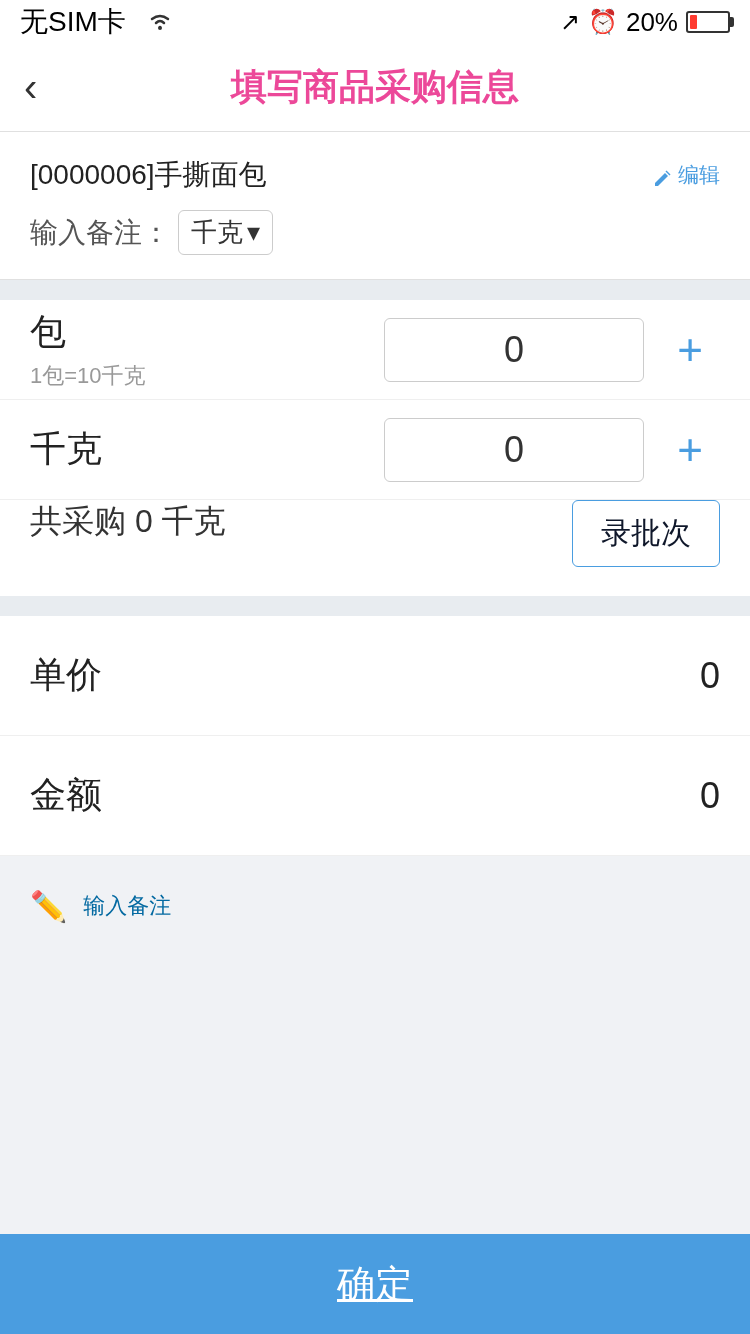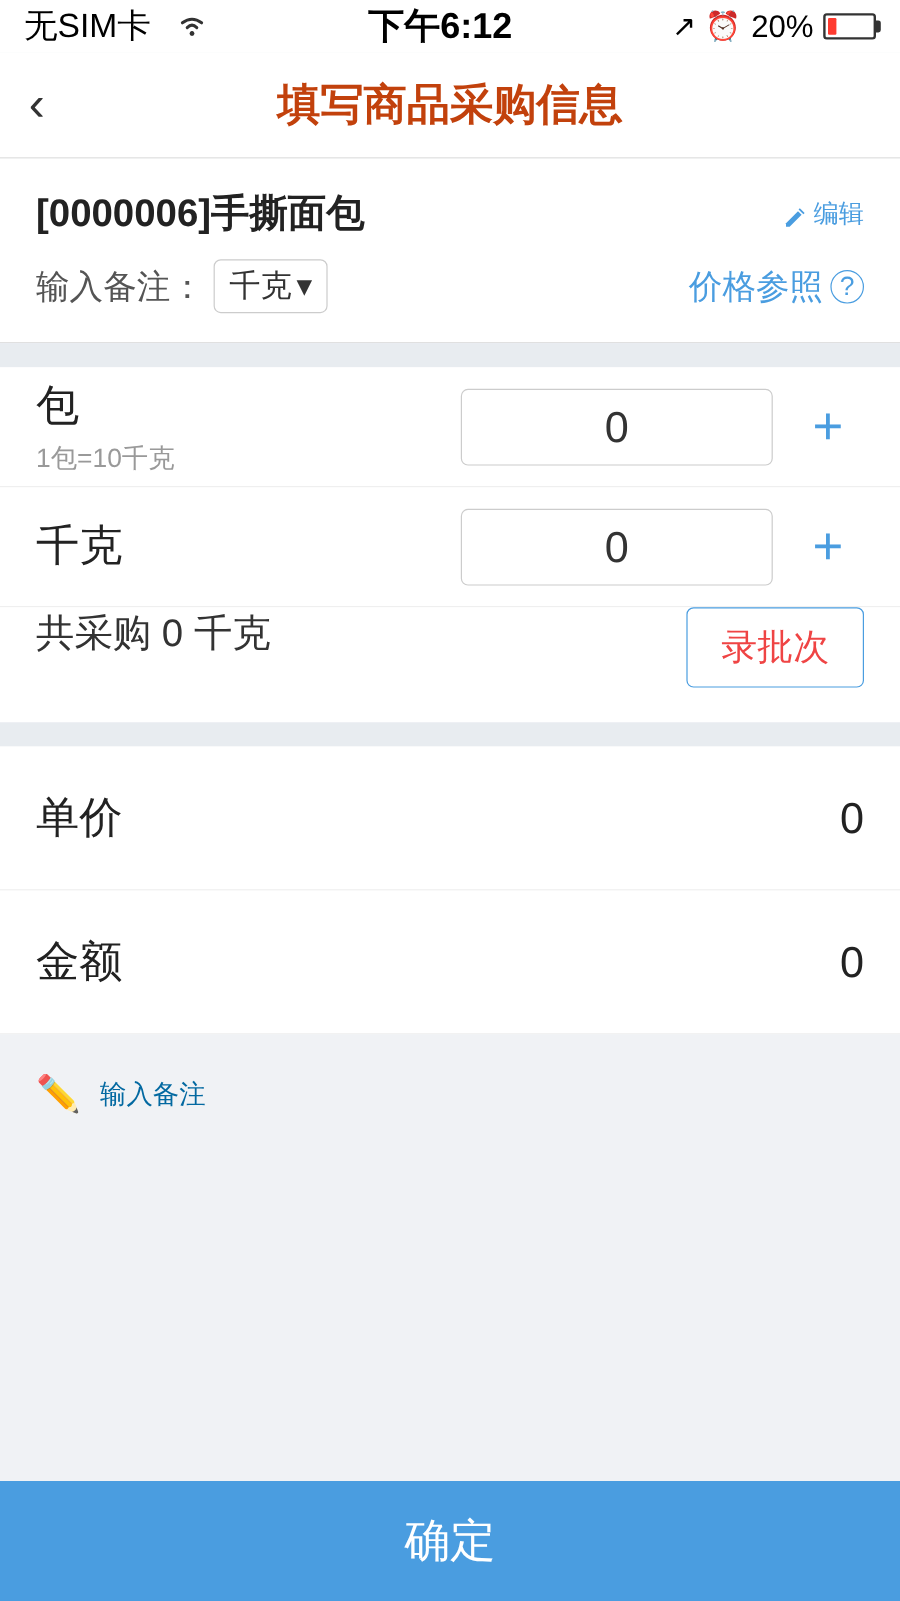--- a/index.html
+++ b/index.html
@@ -64,21 +64,21 @@
     .nav-back {
       position: absolute;
       left: 24px;
       font-size: 40px;
       color: #333;
       cursor: pointer;
     }
     .nav-title {
       font-size: 36px;
       font-weight: 600;
-      color: #c2410c;
+      color: #ec4899;
     }
 
     
     .product-card {
       background: #fff;
       margin-top: 0;
       padding: 24px 30px;
       display: flex;
       align-items: flex-start;
       gap: 20px;
@@ -100,23 +100,23 @@
     .product-info {
       flex: 1;
     }
     .product-header {
       display: flex;
       justify-content: space-between;
       align-items: center;
       margin-bottom: 16px;
     }
     .product-name {
-      font-size: 32px;
+      font-size: 28px;
       color: #222;
-      font-weight: 700;
+      font-weight: 400;
     }
     .edit-btn {
       font-size: 21px;
       color: #4a9de0;
       display: flex;
       align-items: flex-end;
       gap: 4px;
       cursor: pointer;
     }
     .product-unit-row {
@@ -225,21 +225,21 @@
     }
     .total-text {
       font-size: 32px;
       color: #333;
     }
     .batch-btn {
       border: 1px solid #4a9de0;
       border-radius: 6px;
       padding: 12px 28px;
       font-size: 30px;
-      color: #ef4444;
+      color: #0f172a;
       background: #fff;
       cursor: pointer;
     }
 
     
     .info-section {
       background: #fff;
       margin-top: 0;
     }
     .info-row {
@@ -289,20 +289,21 @@
       height: 100px;
       background: #4a9de0;
       color: #fff;
       font-size: 38px;
       font-weight: 500;
       display: flex;
       align-items: center;
       justify-content: center;
       cursor: pointer;
       border: none;
+      text-decoration: underline;
     }
 
     .main-content {
       padding-bottom: 100px;
     }
   </style>
 </head>
 <body>
 
 <div class="main-content">
@@ -312,21 +313,20 @@
       <span>无SIM卡</span>
       <span>
         <svg width="28" height="20" viewBox="0 0 28 20">
           <path d="M14 16 Q14 16 14 16" stroke="#333" stroke-width="2.5" fill="none" stroke-linecap="round"></path>
           <path d="M10 12 Q14 8 18 12" stroke="#333" stroke-width="2.5" fill="none" stroke-linecap="round"></path>
           <path d="M6 8 Q14 2 22 8" stroke="#333" stroke-width="2.5" fill="none" stroke-linecap="round"></path>
           <circle cx="14" cy="17" r="2" fill="#333"></circle>
         </svg>
       </span>
     </div>
-    <div class="status-center" style="font-weight:600;font-size:30px;">下午6:12</div>
     <div class="status-right">
       <span style="font-size:24px;">↗</span>
       <span style="font-size:24px;">⏰</span>
       <span>20%</span>
       <span class="battery-icon">
         <span class="battery-fill"></span>
       </span>
     </div>
   </div>
 
@@ -348,24 +348,20 @@
         </span>
       </div>
       <div class="product-unit-row">
         <span class="unit-label">
           <span>输入备注：</span>
           <span class="unit-select">
             <span>千克</span>
             <span>▾</span>
           </span>
         </span>
-        <span class="price-ref">
-          <span>价格参照</span>
-          <span style="border:1px solid #4a9de0;border-radius:50%;width:28px;height:28px;display:inline-flex;align-items:center;justify-content:center;font-size:22px;">?</span>
-        </span>
       </div>
     </div>
   </div>
 
   <div class="section-divider"></div>
 
   <div class="input-section">
 
     <div class="input-row">
       <div class="input-label">

